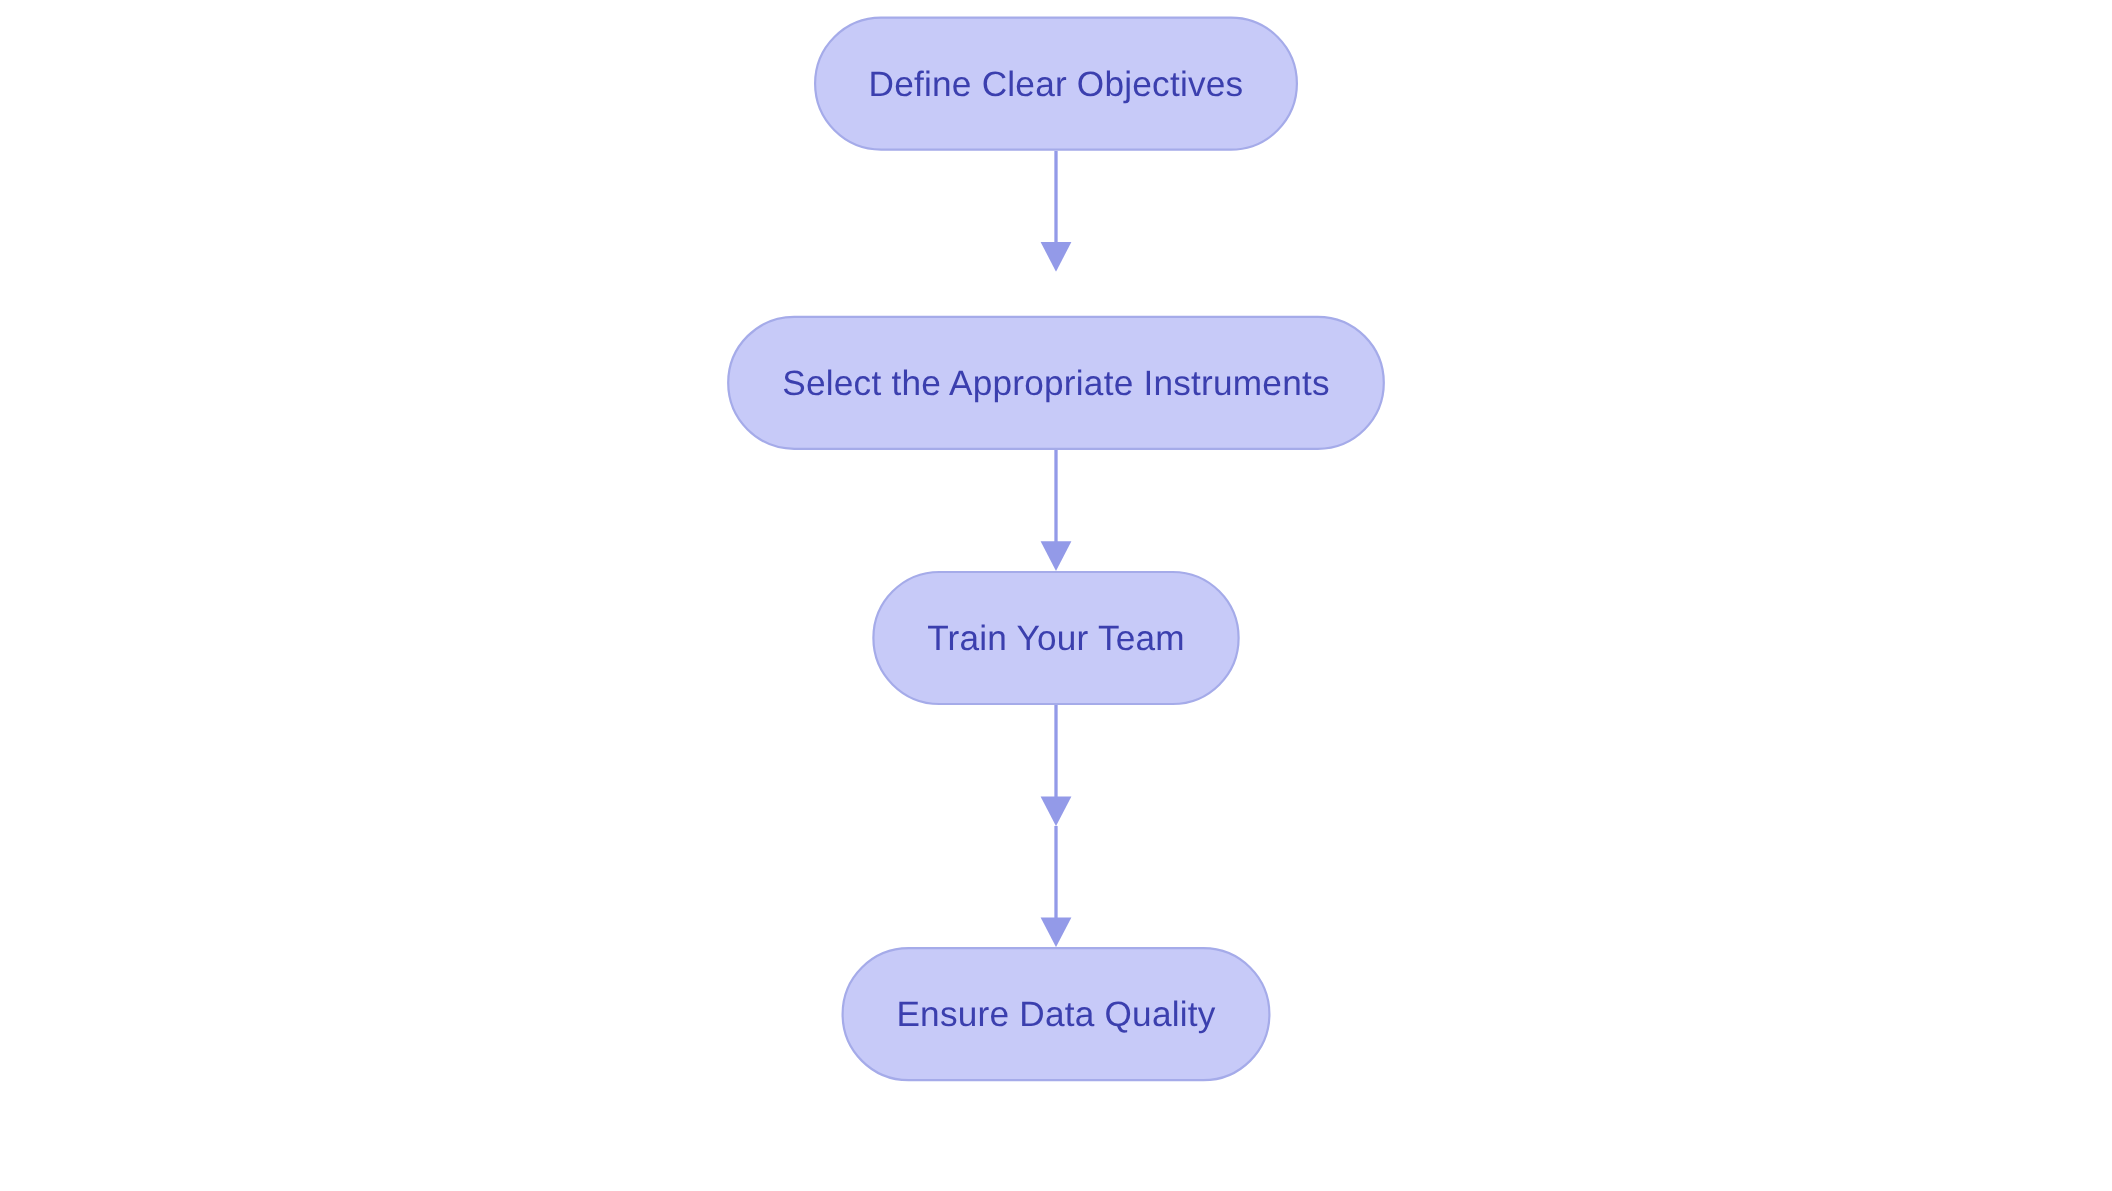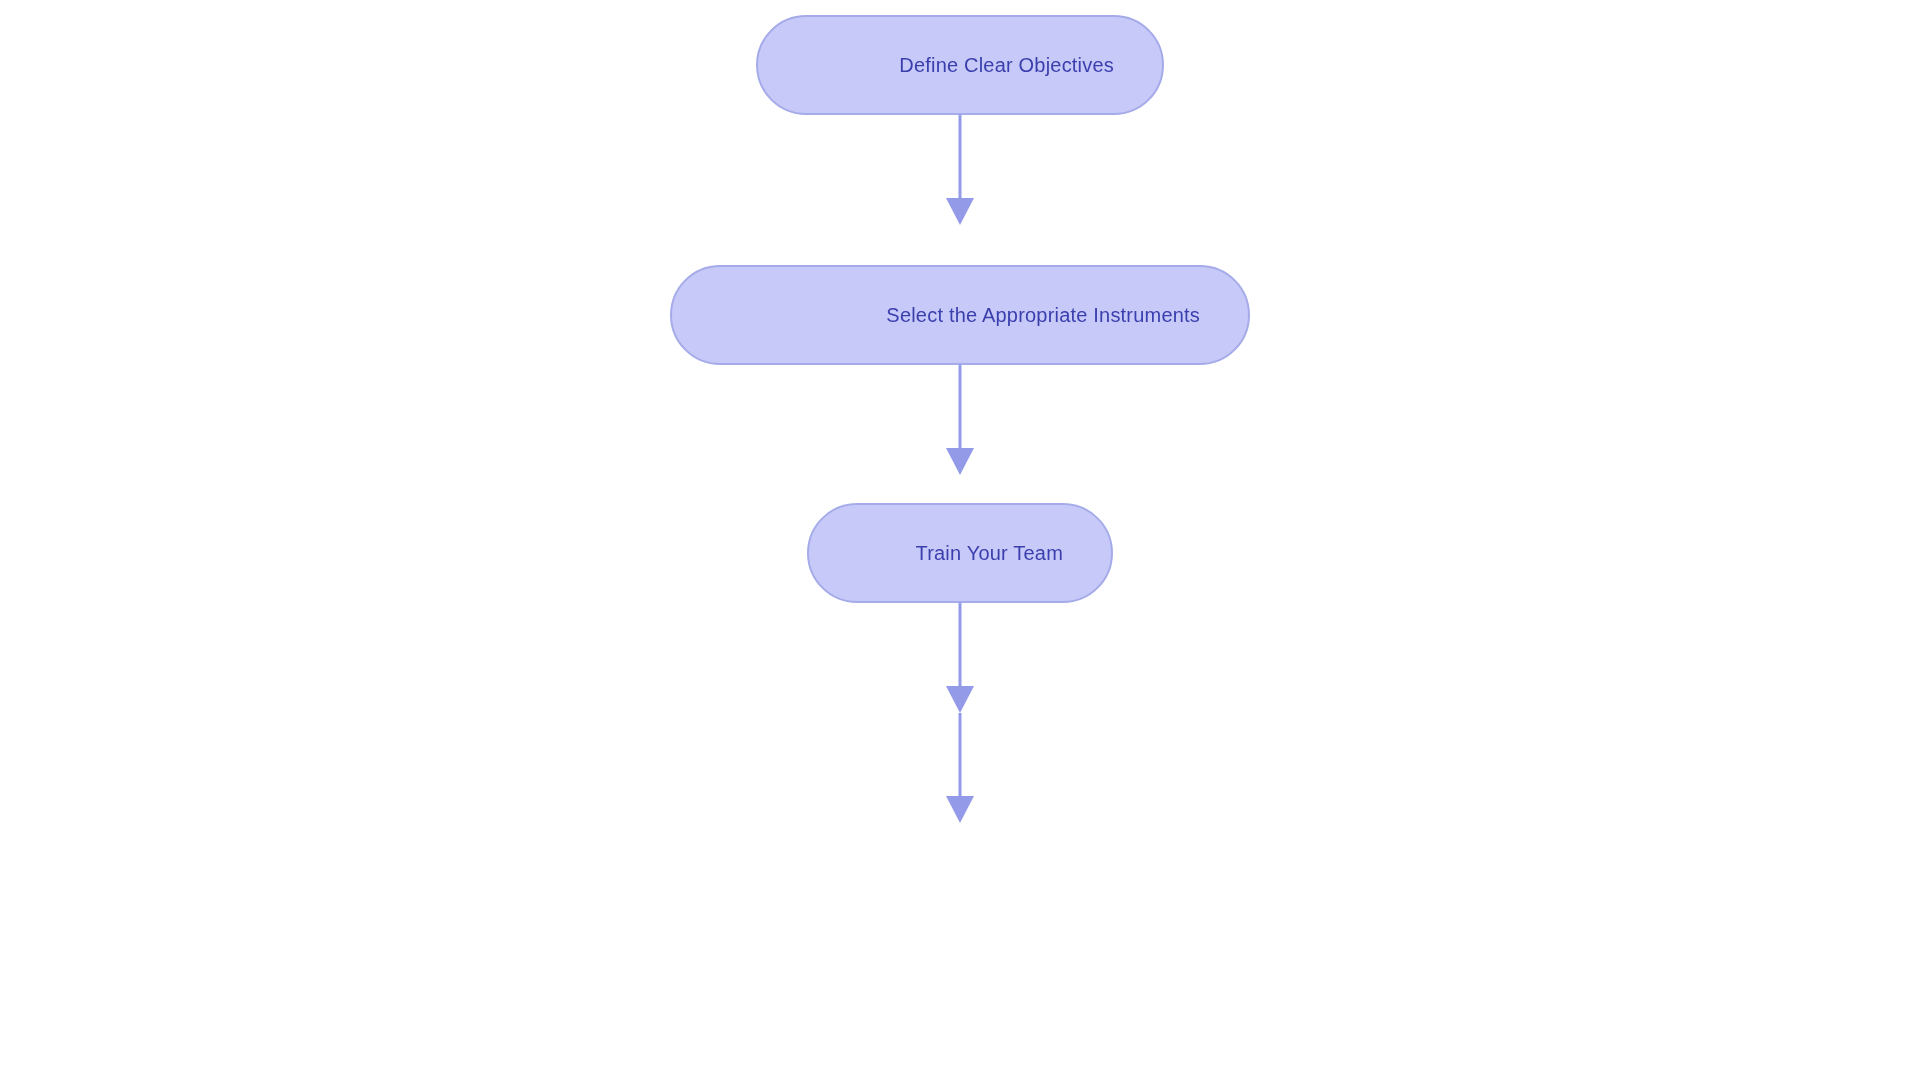--- a/index.html
+++ b/index.html
@@ -11,35 +11,35 @@
   }
   *{box-sizing:border-box;margin:0;padding:0;}
   html,body{width:1920px;height:1083px;background:var(--bg);overflow:hidden;}
   body{font-family:"Liberation Sans", sans-serif;}
   .canvas{
     width:1920px;height:1083px;
     display:flex;flex-direction:column;align-items:center;
     padding-top:15px;
   }
   .flow-node{
-    height:100px;
+    height:122px;
     border-radius:61px;
     background:var(--node-fill);
     border:2px solid var(--node-border);
     color:var(--node-text);
-    font-size:20px;
+    font-size:32px;
     letter-spacing:0.2px;
     display:flex;align-items:center;justify-content:flex-end;
     white-space:nowrap;
     padding:0 48px;
     flex:0 0 auto;
   }
   .w1{min-width:408px;}
   .w2{min-width:580px;margin-top:40px;}
-  .w3{min-width:306px;margin-top:28px;}
+  .w3{min-width:306px;}
   .w4{min-width:546px;}
   .w5{min-width:360px;}
   .flow-arrow{
     height:110px;width:32px;
     flex:0 0 auto;
     display:flex;align-items:stretch;justify-content:center;
   }
   .flow-arrow svg{width:32px;height:110px;display:block;}
   .flow-arrow .stem{stroke:var(--arrow);stroke-width:3;}
   .flow-arrow .head{fill:var(--arrow);}
@@ -83,14 +83,17 @@
   </div>
 
 
   <div class="flow-arrow">
     <svg viewBox="0 0 32 110" preserveAspectRatio="none" aria-hidden="true">
       <line class="stem" x1="16" y1="0" x2="16" y2="86"></line>
       <path class="head" d="M2,83 L30,83 L16,110 Z"></path>
     </svg>
   </div>
 
+  <div class="flow-node w5">
+    <span>Ensure Data Quality</span>
+  </div>
 
 </div>
 
 </body></html>

